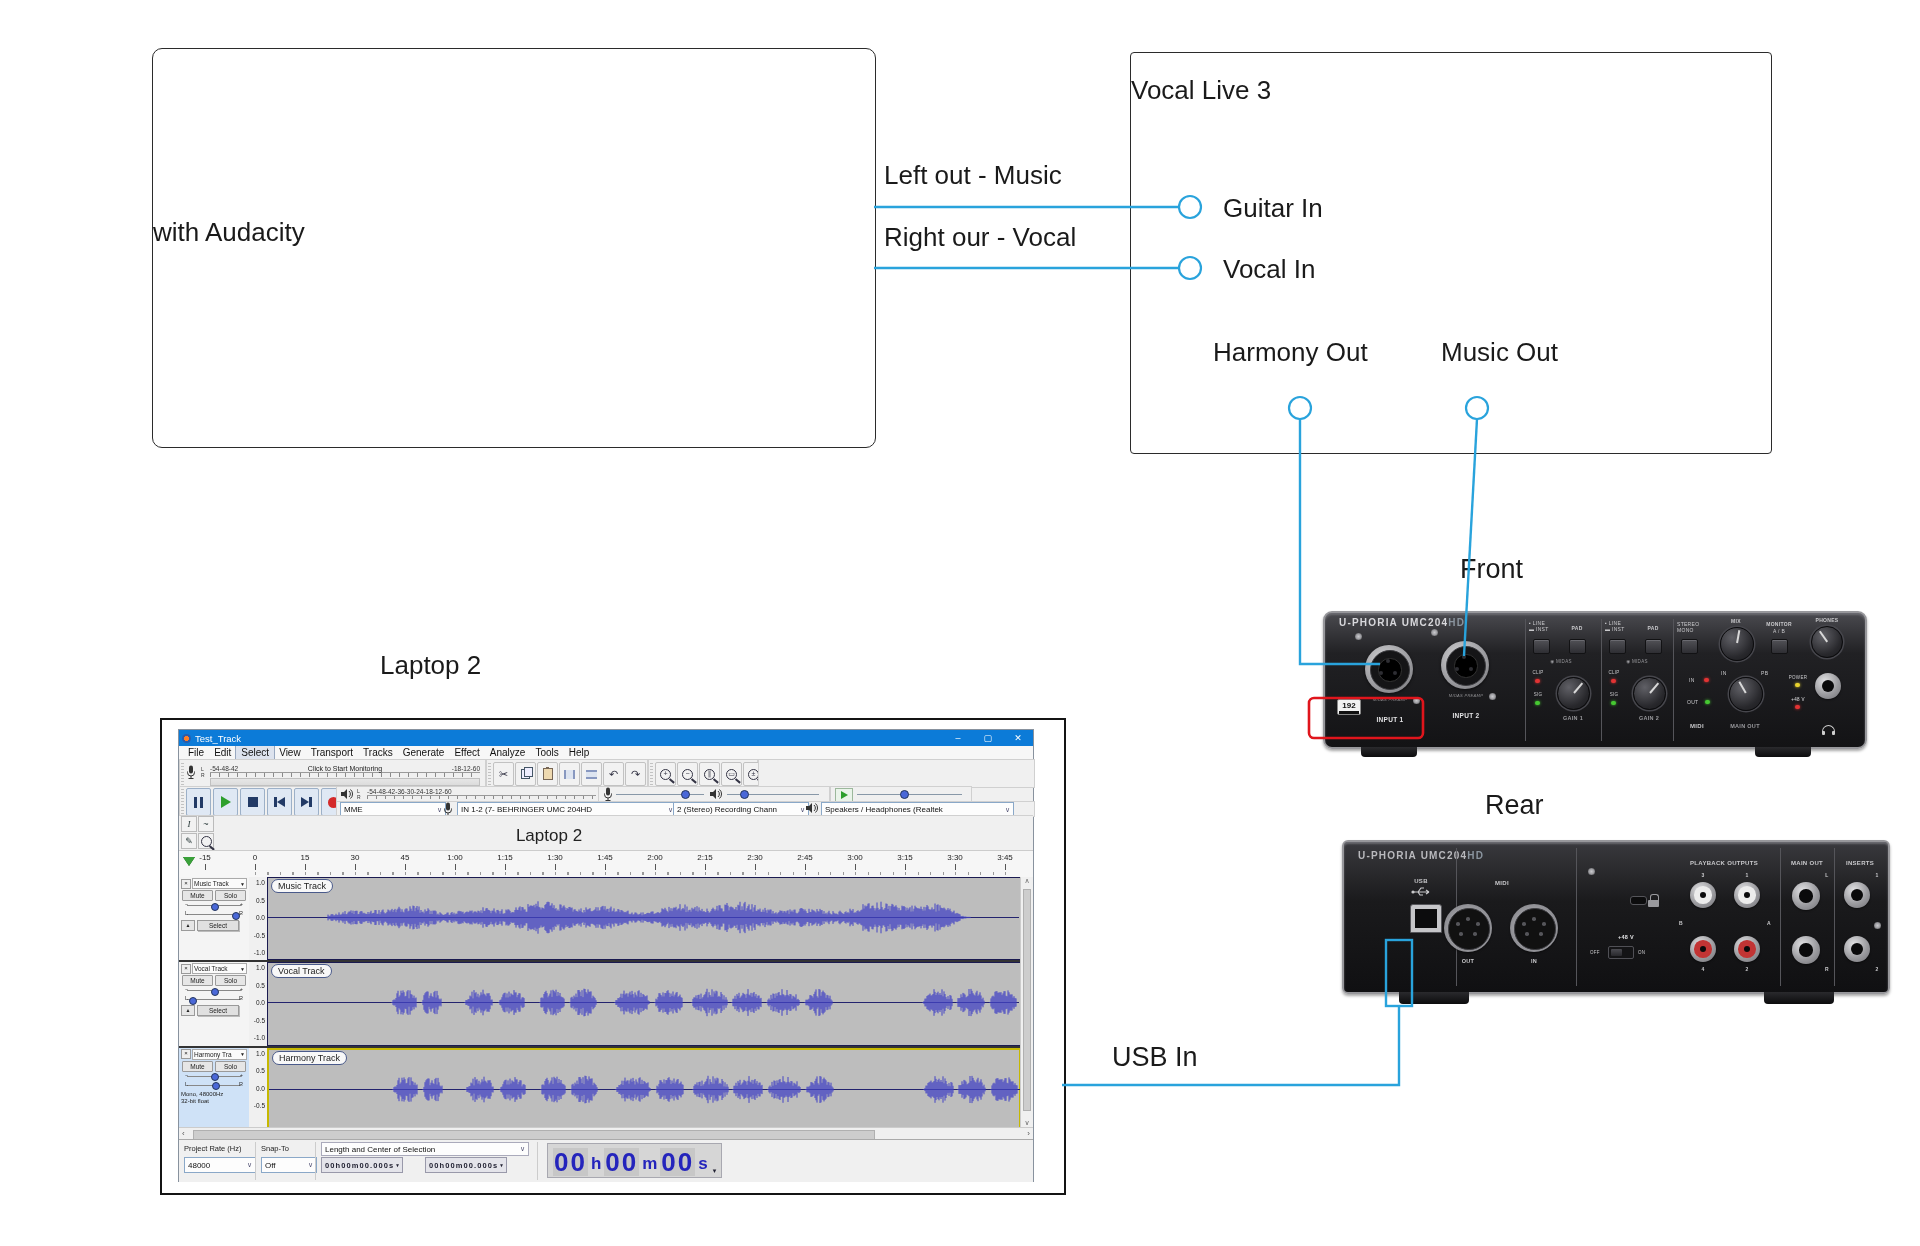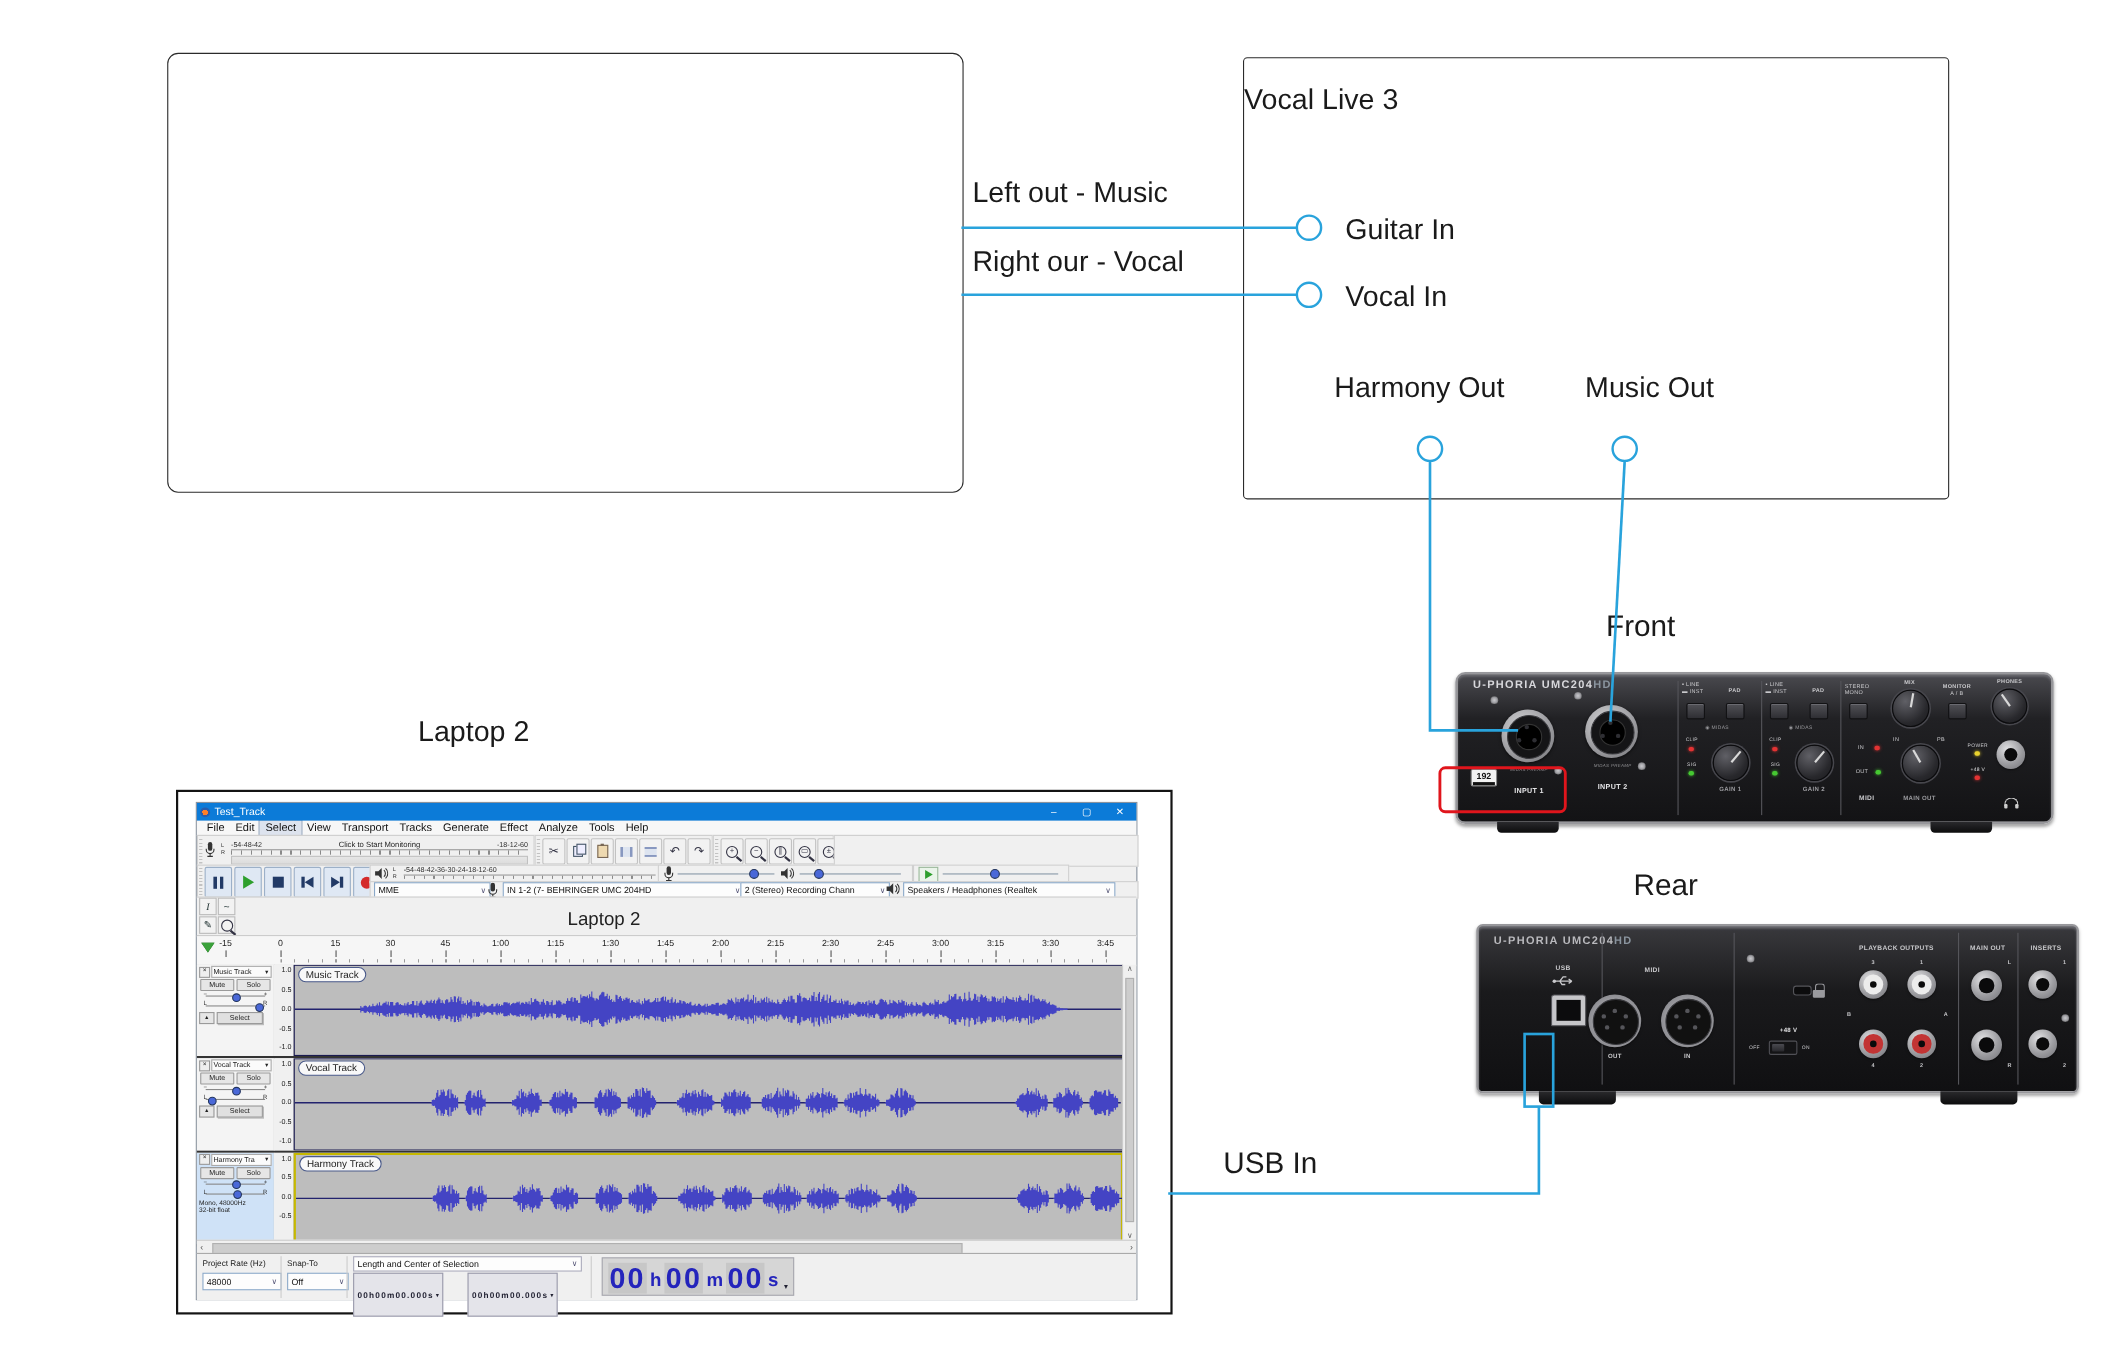--- a/index.html
+++ b/index.html
@@ -113,41 +113,42 @@
   .clip{position:absolute;left:88px;top:0;right:0;bottom:0;background:#bdbdbd;border:1.5px solid #1a1a50}
   .clip.sel{border:2px solid #c6b800}
   .pill{position:absolute;left:3px;top:1px;padding:0 6px;height:12px;line-height:12px;background:#f8f8f8;border:1px solid #4a5a8a;border-radius:8px;font-size:9px;color:#222}
   .vsb{position:absolute;right:0;top:147px;width:12px;height:250px;background:#f0f0f0;border-left:1px solid #ccc;font-size:7px;color:#666;text-align:center}
   .vsb .thumb{position:absolute;left:2px;right:2px;top:12px;height:220px;background:#cdcdcd;border:1px solid #b0b0b0}
   #hsb{position:absolute;left:0;top:397px;width:854px;height:12px;background:#f0f0f0;border-top:1px solid #ccc}
   #hsb .thumb{position:absolute;left:14px;top:2px;width:680px;height:8px;background:#cdcdcd;border:1px solid #b0b0b0}
   .arr{position:absolute;font-size:8px;color:#555;line-height:12px}
   #selbar{position:absolute;left:0;top:409px;width:854px;height:42px;background:#f0f0f0;border-top:1px solid #aaa;font-size:7.5px;color:#222}
   .slbl{position:absolute;white-space:nowrap}
-  .tfield{position:absolute;display:flex;align-items:center;background:#e4e4ea;border:1px solid #99a;height:14px;padding:12px 3px;font-size:7.5px;font-weight:bold;letter-spacing:1.1px;color:#223;white-space:nowrap}
+  .tfield{position:absolute;display:flex;align-items:center;background:#e4e4ea;border:1px solid #99a;height:14px;padding:0 3px;font-size:7.5px;font-weight:bold;letter-spacing:1.1px;color:#223;white-space:nowrap}
   .tfield .ca{margin-left:2px;font-size:5px;letter-spacing:0}
   #bigtime{position:absolute;left:368px;top:3px;display:flex;align-items:flex-end;background:#d6d6d6;border:1px solid #a8a8b0;padding:1px 5px;height:31px}
   .bt-d{font-size:26px;font-weight:bold;color:#2424bc;background:#c7c7c7;padding:0 1px;line-height:28px;letter-spacing:2px}
   .bt-u{font-size:17px;font-weight:bold;color:#2424bc;margin:0 3px;line-height:25px}
   #bigtime .ca{font-size:7px;color:#223;margin-left:2px;line-height:10px}
   .sep{position:absolute;top:2px;bottom:2px;width:1px;background:#ccc}
   .hphone{position:absolute;width:11px;height:7px;border:1.6px solid #cfcfcf;border-bottom:none;border-radius:7px 7px 0 0}
   .hphone::before,.hphone::after{content:"";position:absolute;bottom:-2px;width:3px;height:4px;background:#cfcfcf;border-radius:1px}
   .hphone::before{left:-1px}.hphone::after{right:-1px}
   .lockslot{position:absolute;width:15px;height:7px;background:#0c0c0d;border:1px solid #55555a;border-radius:3px}
   .swlabel{font-size:4.5px}
   .switch{position:absolute;width:24px;height:11px;background:#141416;border:1px solid #505056;border-radius:2px}
   .switch i{position:absolute;left:2px;top:2px;width:11px;height:7px;background:linear-gradient(#4a4a50,#28282c);border-radius:1px}
 </style>
 </head>
 <body>
 
 <div id="canvas">
 
   <div class="dbox" id="box1" style="left:152px;top:48px;width:722px;height:398px;border-radius:10px">
+    <div class="dlabel ctr" style="left:0;right:100px;top:168px;position:absolute">with Audacity</div>
   </div>
 
   <div class="dlabel" style="left:884px;top:160px">Left out - Music</div>
   <div class="dlabel" style="left:884px;top:222px">Right our - Vocal</div>
 
   <div class="dbox" id="box2" style="left:1130px;top:52px;width:640px;height:400px;border-radius:4px">
     <div class="dlabel ctr" style="position:absolute;left:0;right:0;top:22px">Vocal Live 3</div>
     <div class="dlabel" style="left:92px;top:140px;position:absolute">Guitar In</div>
     <div class="dlabel" style="left:92px;top:201px;position:absolute">Vocal In</div>
     <div class="dlabel ctr" style="position:absolute;left:82px;width:200px;top:284px">Harmony Out</div>

